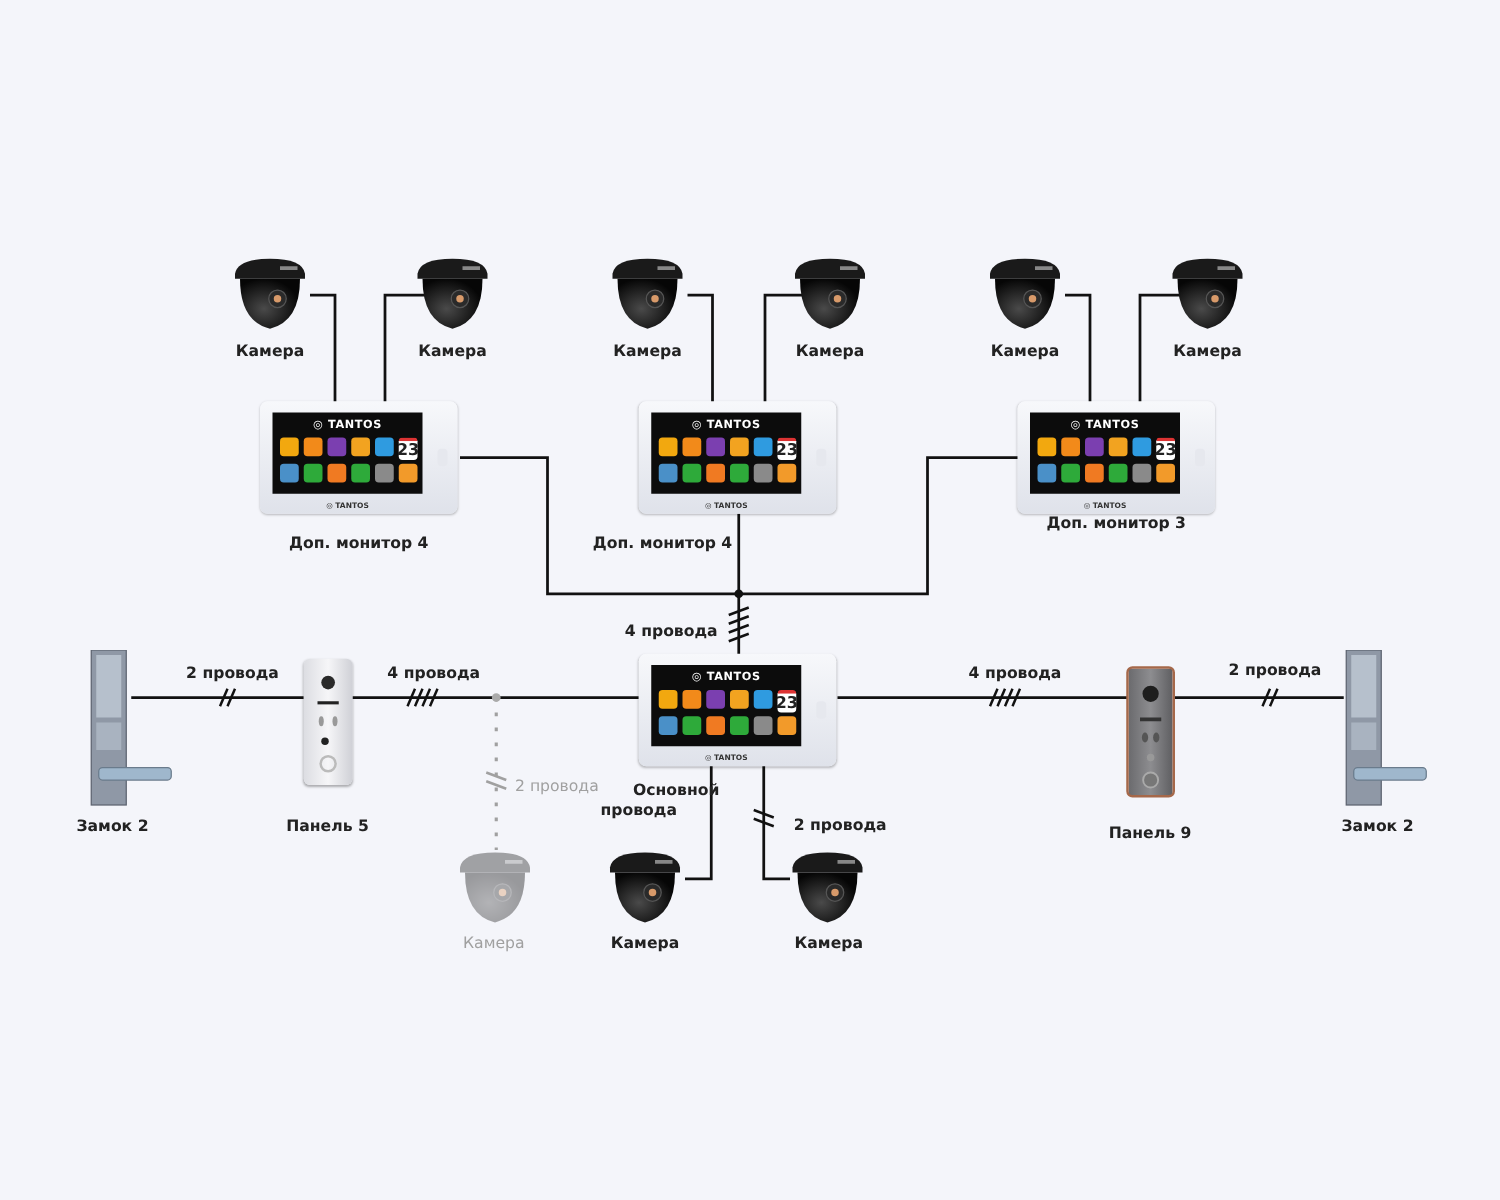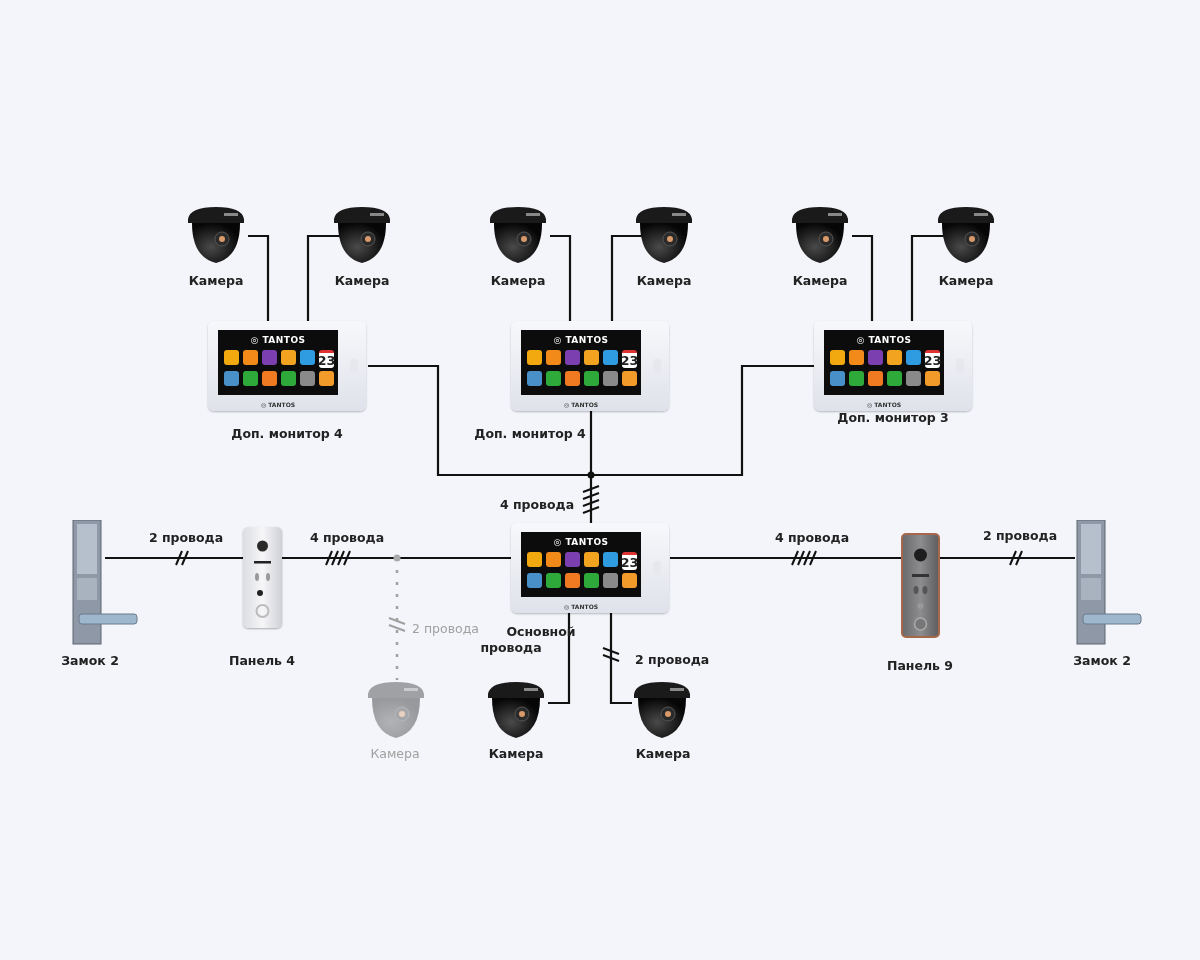--- a/index.html
+++ b/index.html
@@ -343,21 +343,21 @@
 <div class="panel" style="left:901px;top:533px;width:39px;height:105px;background:linear-gradient(90deg,#6b6b6e,#8d8d90,#5f5f62);border:2px solid #a5684a;box-sizing:border-box;">
   <svg width="35" height="101" viewBox="0 0 35 101">
     <circle cx="17.5" cy="20" r="6.5" fill="#1e1e1e"></circle>
     <rect x="9" y="39" width="17" height="3" fill="#333"></rect>
     <ellipse cx="13" cy="55" rx="2.5" ry="4" fill="#555"></ellipse>
       <ellipse cx="22" cy="55" rx="2.5" ry="4" fill="#555"></ellipse>
     <circle cx="17.5" cy="71" r="3" fill="#999"></circle>
     <circle cx="17.5" cy="89" r="6" fill="#777" stroke="#aaa" stroke-width="1.5"></circle>
   </svg>
 </div>
-<div class="lbl" style="left:262px;top:652px;">Панель 4</div>
+<div class="lbl" style="left:262px;top:652px;">Панель 5</div>
 <div class="lbl" style="left:920px;top:657px;">Панель 9</div>
 
 <div class="lock" style="left:71px;top:520px;">
   <svg width="70" height="126" viewBox="0 0 70 126">
     <rect x="2" y="0" width="28" height="124" fill="#8f98a6" stroke="#5d6470" stroke-width="1"></rect>
     <rect x="6" y="4" width="20" height="50" fill="#b6c0cc"></rect>
     <rect x="6" y="58" width="20" height="22" fill="#a9b3c0"></rect>
     <rect x="8" y="94" width="58" height="10" rx="3" fill="#9fb7cc" stroke="#6a7b8c"></rect>
   </svg>
 </div>

